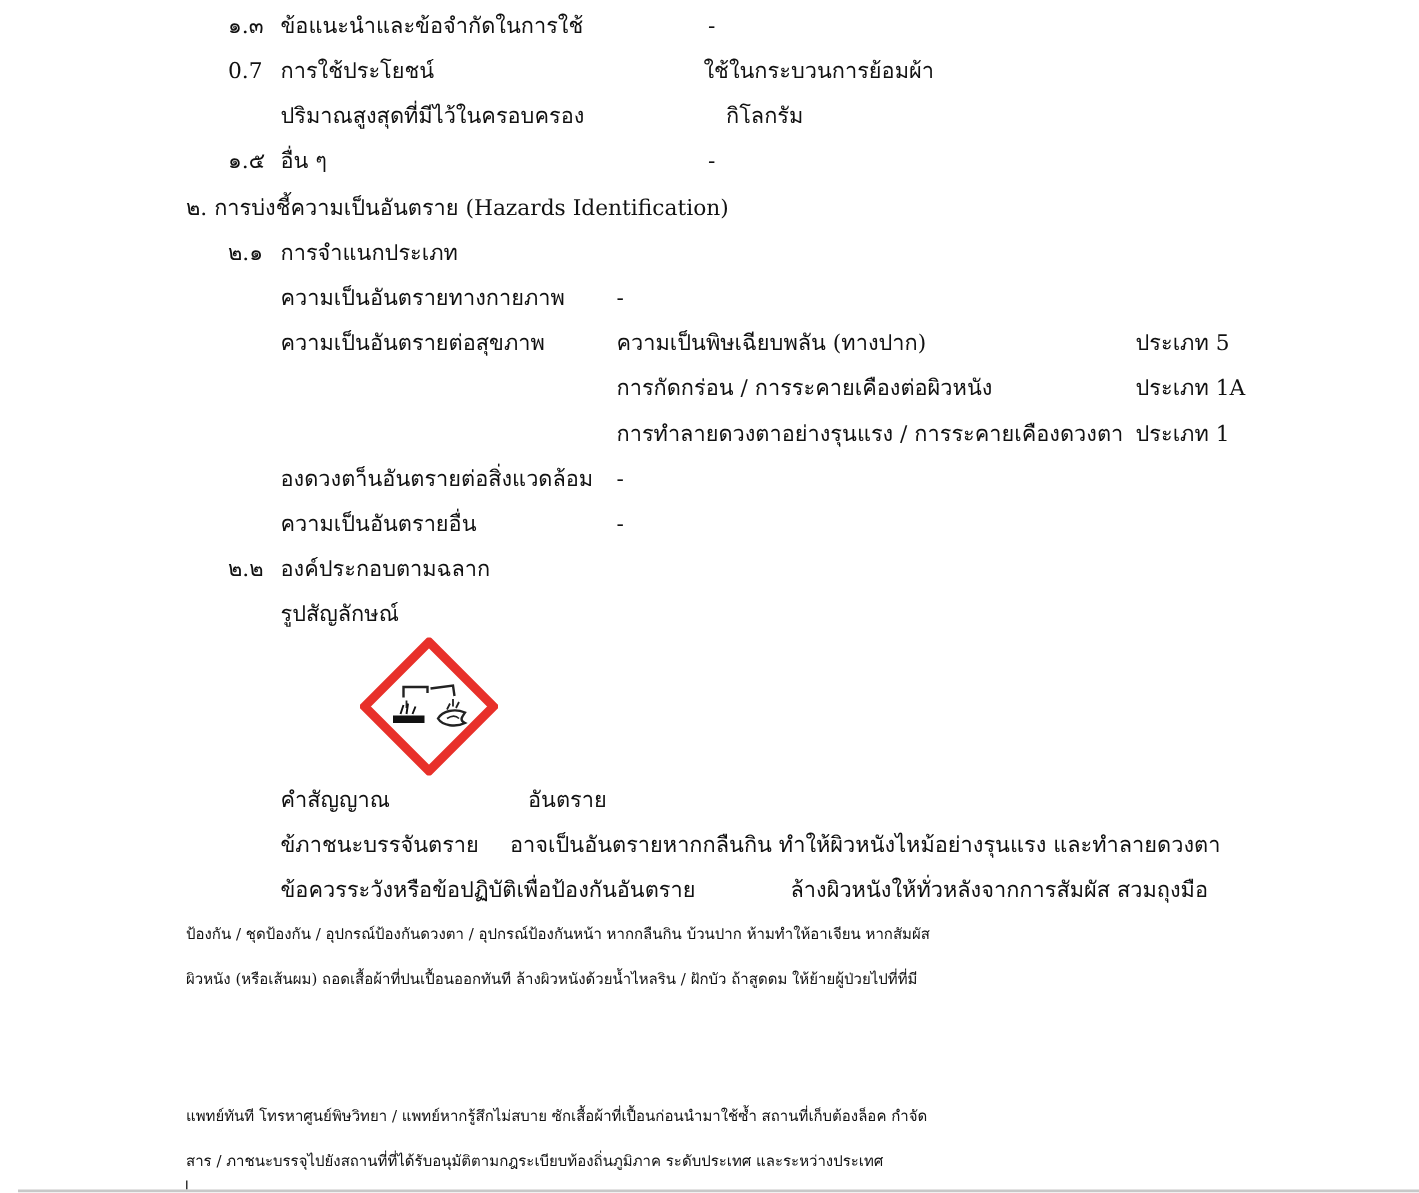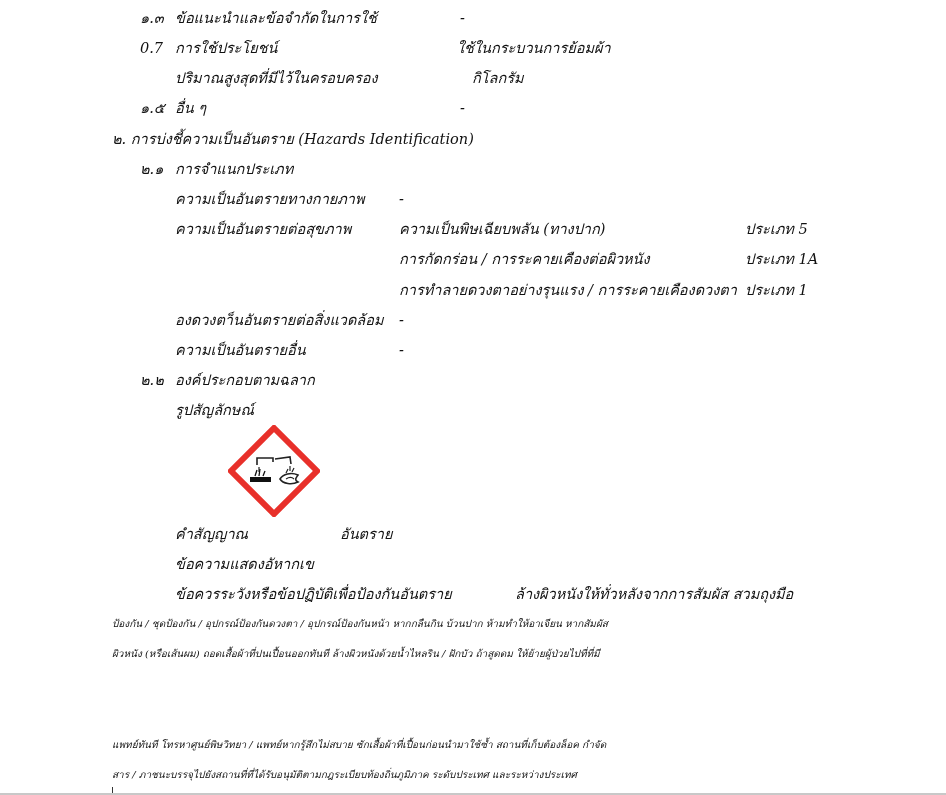--- a/index.html
+++ b/index.html
@@ -1,21 +1,21 @@
 <!DOCTYPE html>
 <html><head>
 <meta charset="utf-8">
 <style>
   html, body { margin: 0; padding: 0; }
   body {
     width: 946px; height: 795px; overflow: hidden; background: #ffffff;
     font-family: "DejaVu Serif", "Liberation Serif", serif;
     color: #111; position: relative;
   }
-  .doc { position: absolute; left: 0; top: 0; width: 772px; height: 795px; font-style: italic; }
+  .doc { position: absolute; left: 12px; top: 0; width: 772px; height: 795px; }
   .t { position: absolute; font-size: 14.5px; line-height: 20px; white-space: nowrap; }
   .para { position: absolute; font-size: 10px; line-height: 20px; white-space: nowrap; left: 112px; }
   .bottom-rule { position: absolute; left: 0; top: 793px; width: 946px; height: 2px; background: #c8c8c8; }
   .cursor { position: absolute; left: 112px; top: 787px; width: 1px; height: 6px; background: #333; }
   .pictogram { position: absolute; left: 228px; top: 425px; width: 92px; height: 92px; }
 </style>
 </head>
 <body>
 
 <div class="doc">
@@ -79,21 +79,22 @@
 
       <path d="M52,54 C55,49 63,47 70,50 C68,53 66,55 70,57 C64,60 55,59 52,54 Z" fill="#fff" stroke="#222" stroke-width="1.6"></path>
       <path d="M58,48 L60,44 M64,47 L66,43" stroke="#222" stroke-width="1.2"></path>
       <path d="M58,54 C61,52 64,52 66,54" fill="none" stroke="#222" stroke-width="1.1"></path>
     </svg>
   </div>
 
   <span class="t" style="left:175px;top:524px">คำสัญญาณ</span>
   <span class="t" style="left:340px;top:524px">อันตราย</span>
 
-  <span class="t" style="left:175px;top:554px">ข้อความแสดงอัหากเข</span>
+  <span class="t" style="left:175px;top:554px">ข้ภาชนะบรรจันตราย</span>
+  <span class="t" style="left:328px;top:554px">อาจเป็นอันตรายหากกลืนกิน ทำให้ผิวหนังไหม้อย่างรุนแรง และทำลายดวงตา</span>
 
   <span class="t" style="left:175px;top:554px;top:584px">ข้อควรระวังหรือข้อปฏิบัติเพื่อป้องกันอันตราย</span>
   <span class="t" style="left:515px;top:584px">ล้างผิวหนังให้ทั่วหลังจากการสัมผัส สวมถุงมือ</span>
 
   <span class="para" style="top:614px">ป้องกัน / ชุดป้องกัน / อุปกรณ์ป้องกันดวงตา / อุปกรณ์ป้องกันหน้า หากกลืนกิน บ้วนปาก ห้ามทำให้อาเจียน หากสัมผัส</span>
   <span class="para" style="top:644px">ผิวหนัง (หรือเส้นผม) ถอดเสื้อผ้าที่ปนเปื้อนออกทันที ล้างผิวหนังด้วยน้ำไหลริน / ฝักบัว ถ้าสูดดม ให้ย้ายผู้ป่วยไปที่ที่มี</span>
   <span class="para" style="top:765px">สาร / ภาชนะบรรจุไปยังสถานที่ที่ได้รับอนุมัติตามกฎระเบียบท้องถิ่นภูมิภาค ระดับประเทศ และระหว่างประเทศ</span>
   <span class="para" style="top:735px">แพทย์ทันที โทรหาศูนย์พิษวิทยา / แพทย์หากรู้สึกไม่สบาย ซักเสื้อผ้าที่เปื้อนก่อนนำมาใช้ซ้ำ สถานที่เก็บต้องล็อค กำจัด</span>
 
   <div class="cursor"></div>

